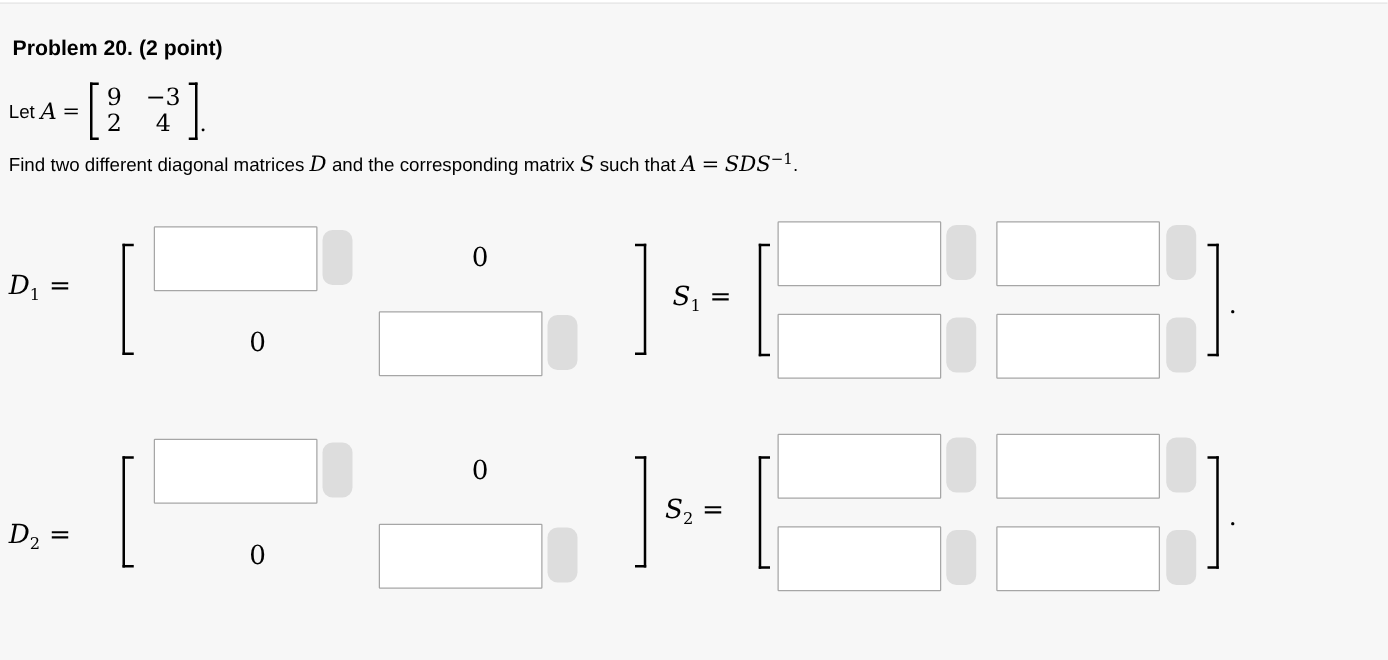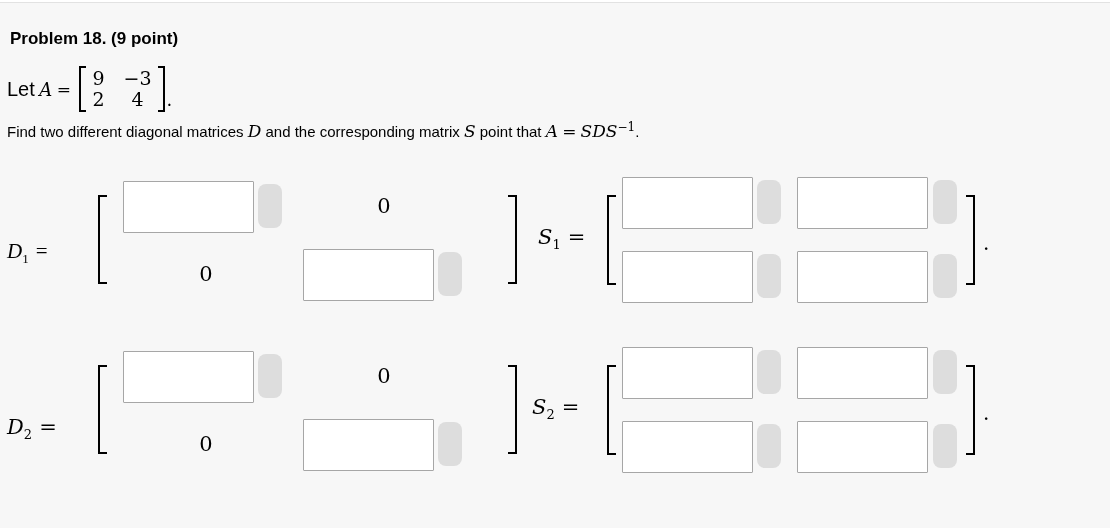--- a/index.html
+++ b/index.html
@@ -8,21 +8,21 @@
     background:#f7f7f7;color:#000;
     font-family:"Liberation Sans",sans-serif;
   }
   .top-strip{position:absolute;left:0;top:0;width:1110px;height:2px;background:#ffffff;border-bottom:1px solid #e2e2e2;}
 
   
   .header{position:absolute;left:10px;top:29px;font-size:17px;font-weight:bold;white-space:nowrap;}
 
   
   .let-line{position:absolute;left:7px;top:64px;height:50px;display:flex;align-items:center;white-space:nowrap;}
-  .txt15{font-size:20px;}
+  .txt15{font-size:15px;}
   .mi{font-family:"DejaVu Serif",serif;font-style:italic;font-size:18px;}
   .meq{font-family:"DejaVu Serif",serif;font-size:17px;}
   .mini-matrix{display:inline-flex;align-items:stretch;height:46px;margin-left:4px;}
   .mini-bk{width:7px;box-sizing:border-box;}
   .mini-bk.l{border-left:2px solid #000;border-top:2px solid #000;border-bottom:2px solid #000;}
   .mini-bk.r{border-right:2px solid #000;border-top:2px solid #000;border-bottom:2px solid #000;}
   .mini-grid{display:grid;grid-template-columns:auto auto;column-gap:19px;align-content:center;
     padding:0 6px;font-family:"DejaVu Serif",serif;font-size:19px;line-height:21px;text-align:center;}
   .let-period{font-family:"DejaVu Serif",serif;font-size:18px;align-self:flex-end;margin-left:2px;margin-bottom:4px;}
 
@@ -45,22 +45,22 @@
   .pv{position:absolute;width:24px;height:44px;background:#dddddd;border:none;border-radius:8px;
     padding:0;cursor:pointer;}
   .zero{position:absolute;width:24px;text-align:center;font-family:"DejaVu Serif",serif;font-size:21px;line-height:24px;}
   .period{position:absolute;font-family:"DejaVu Serif",serif;font-size:20px;}
 </style>
 </head>
 <body>
 
 <div class="top-strip"></div>
 
-<div class="header"><span>Problem 18.</span>
-  <span>(9 point)</span>
+<div class="header"><span>Problem 20.</span>
+  <span>(2 point)</span>
 </div>
 
 <div class="let-line">
   <span class="txt15">Let</span>&nbsp;
   <span class="mi">A</span>&nbsp;
   <span class="meq">=</span>&nbsp;
   <span class="mini-matrix">
     <span class="mini-bk l"></span>
     <span class="mini-grid">
       <span>9</span>
@@ -71,27 +71,27 @@
     <span class="mini-bk r"></span>
   </span>
   <span class="let-period">.</span>
 </div>
 
 <div class="find-line">
   <span>Find two different diagonal matrices</span>
   <span class="mi">D</span>
   <span>and the corresponding matrix</span>
   <span class="mi">S</span>
-  <span>point that</span>
+  <span>such that</span>
   <span class="mi">A</span>
   <span class="meq">=</span>
   <span class="mi">SDS</span><sup>−1</sup><span>.</span>
 </div>
 
-<span class="mlabel" style="left:7px;top:239px;font-family:Liberation Serif, serif;"><span class="mvar">D</span><sub>1</sub><span class="eq">=</span></span>
+<span class="mlabel" style="left:7px;top:216px;"><span class="mvar">D</span><sub>1</sub><span class="eq">=</span></span>
 <span class="bk l" style="left:98px;top:195px;height:89px;"></span>
 <input class="ans" style="left: 123px; top: 181px;" value="">
 <button class="pv" style="left:258px;top:184px;"></button>
 <span class="zero" style="left:372px;top:194px;">0</span>
 <span class="zero" style="left:194px;top:262px;">0</span>
 <input class="ans" style="left: 303px; top: 249px;" value="">
 <button class="pv" style="left:438px;top:252px;"></button>
 <span class="bk r" style="left:508px;top:195px;height:89px;"></span>
 
 <span class="mlabel" style="left:538px;top:225px;"><span class="mvar">S</span><sub>1</sub><span class="eq">=</span></span>

